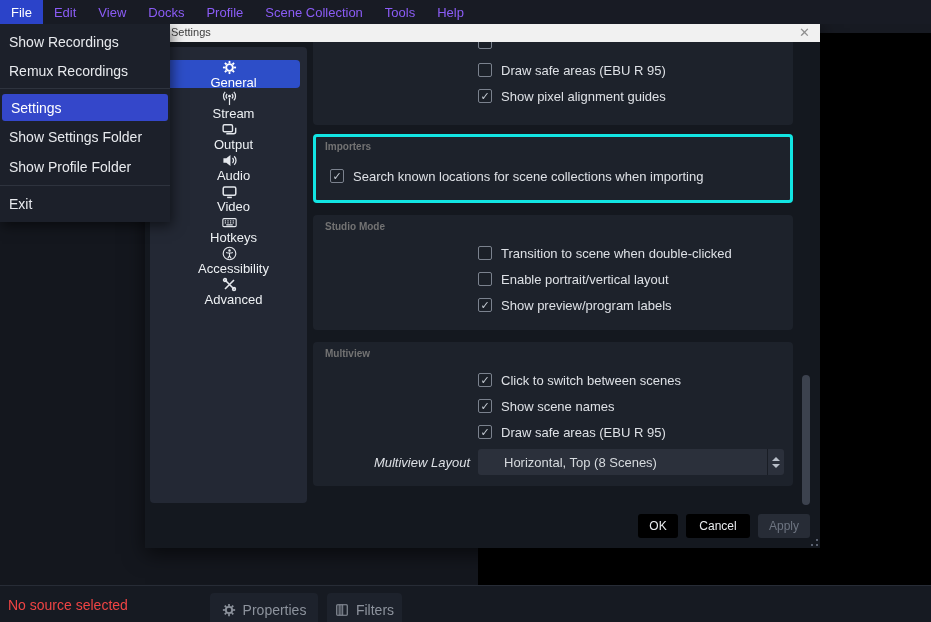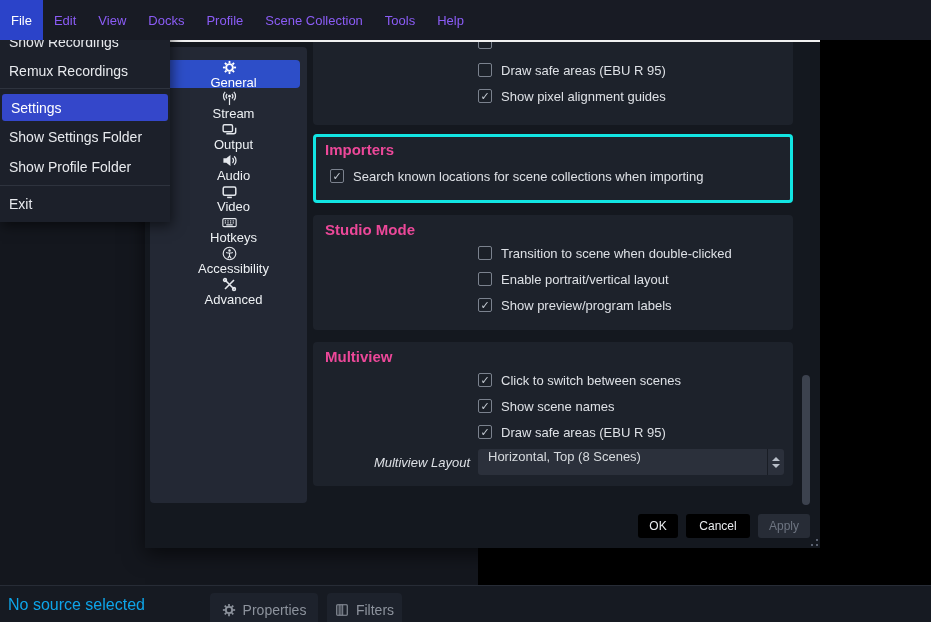--- a/index.html
+++ b/index.html
@@ -1,20 +1,20 @@
 <!DOCTYPE html>
 <html><head>
 <meta charset="utf-8">
 <style>
   * { margin:0; padding:0; box-sizing:border-box; }
   html,body { width:931px; height:622px; overflow:hidden; }
   body { font-family:"Liberation Sans", sans-serif; background:#14171e; position:relative; }
 
   
-  .menubar { position:absolute; left:0; top:0; width:931px; height:40px; background:#181b24; display:flex; align-items:stretch; z-index:40;text-align:right; }
+  .menubar { position:absolute; left:0; top:0; width:931px; height:24px; background:#181b24; display:flex; align-items:stretch; z-index:40;text-align:right; }
   .menu-item { color:#8b5cf6; font-size:13px; padding:0 11px; display:flex; align-items:center; cursor:default; }
   .menu-item.active { background:#2b43c9; color:#fff; }
 
   
   .right-strip { position:absolute; left:820px; top:24px; width:111px; height:9px; background:#171a22; z-index:1; }
   .right-black { position:absolute; left:820px; top:33px; width:111px; height:552px; background:#000; z-index:1; }
   .bottom-black { position:absolute; left:478px; top:548px; width:342px; height:37px; background:#000; z-index:1; }
 
   
   .file-menu { position:absolute; left:0; top:24px; width:170px; height:198px; background:#1c202a; z-index:30; box-shadow:2px 4px 12px rgba(0,0,0,.55); }
@@ -33,50 +33,50 @@
   
   .side-panel { position:absolute; left:5px; top:5px; width:157px; height:456px; background:#232834; border-radius:4px; padding-top:13px; }
   .side-item { height:28px; margin:0 7px 3px 8px; display:flex; align-items:center; padding-left:9px; border-radius:4px; color:#eef1f4; font-size:13px;flex-direction:column; }
   .side-item.selected { background:#2d4ec8; color:#fff; }
   .sicon { width:15px; height:15px; margin-right:9px; display:inline-flex; }
   .sicon svg { width:15px; height:15px; }
 
   
   .group { position:absolute; left:168px; width:480px; background:#1d222b; border-radius:4px; }
   .group.highlight { border:3px solid #12e5e3; }
-  .g-title { position:absolute; font-size:15px; font-weight:bold; color:#ec4899; }
+  .g-title { position:absolute; font-size:10px; font-weight:bold; color:#737373; }
   .chk-row { position:absolute; height:20px; display:flex; align-items:center; }
   .cb { width:14px; height:14px; border:1px solid #7b828e; border-radius:2px; background:#1b2028; display:inline-flex; align-items:center; justify-content:center; flex:none; }
   .cb.checked::after { content:"✓"; color:#c6ccd4; font-size:11px; line-height:11px; }
   .cb-label { color:#dde0e5; font-size:13px; margin-left:9px; white-space:nowrap; }
   .partial-cb { position:absolute; left:333px; top:-7px; width:14px; height:14px; border:1px solid #7b828e; border-radius:2px; background:#1b2028; }
 
   
   .layout-row { position:absolute; left:168px; top:407px; width:480px; height:26px; display:flex; align-items:center; }
   .layout-label { width:157px; text-align:right; color:#dde0e5; font-size:13px; margin-right:8px;font-style:italic; }
-  .select { width:306px; height:26px; background:#2b303b; border-radius:3px; display:flex; color:#d6dade; font-size:13px; }
+  .select { width:306px; height:26px; background:#2b303b; border-radius:3px; display:flex; align-items:center; color:#d6dade; font-size:13px;padding-left:16px; }
   .select .sel-text { padding-left:10px; flex:1; white-space:nowrap; overflow:hidden; }
   .spinner { width:17px; height:26px; border-left:1px solid #191d25; display:flex; flex-direction:column; align-items:center; justify-content:center; gap:3px; }
   .tri-up { width:0; height:0; border-left:4px solid transparent; border-right:4px solid transparent; border-bottom:4px solid #b9bfc9; }
   .tri-down { width:0; height:0; border-left:4px solid transparent; border-right:4px solid transparent; border-top:4px solid #b9bfc9; }
 
   
   .scroll-thumb { position:absolute; left:657px; top:333px; width:8px; height:130px; background:#3c424e; border-radius:4px; }
 
   
   .dbtn { position:absolute; top:472px; height:24px; background:#000000; border-radius:3px; color:#e9ebee; font-size:12px; display:flex; align-items:center; justify-content:center; }
   .dbtn.ok { left:493px; width:40px; }
   .dbtn.cancel { left:541px; width:64px; }
   .dbtn.disabled { background:#272c36; color:#6d7480; }
   .dbtn.apply { left:613px; width:52px; }
   .grip { position:absolute; right:2px; bottom:2px; width:7px; height:7px; border-right:2px dotted #5a6170; border-bottom:2px dotted #5a6170; }
 
   
   .statusbar { position:absolute; left:0; top:585px; width:931px; height:37px; background:#161a22; border-top:1px solid #272c36; z-index:20; overflow:hidden; }
-  .status-text { position:absolute; left:8px; top:0; height:37px; display:flex; align-items:center; color:#0ea5e9; font-size:16px; }
+  .status-text { position:absolute; left:8px; top:0; height:37px; display:flex; align-items:center; color:#ef4444; font-size:14px; }
   .sbtn { position:absolute; top:7px; height:34px; background:#1d222c; border-radius:4px; display:flex; align-items:center; justify-content:center; gap:7px; color:#8d939d; font-size:14px; }
   .sbtn.props { left:210px; width:108px; }
   .sbtn.filters { left:327px; width:75px; }
   .sbtn svg { width:14px; height:14px; }
 </style>
 </head>
 <body>
 
 <div class="right-strip"></div>
 <div class="right-black"></div>

